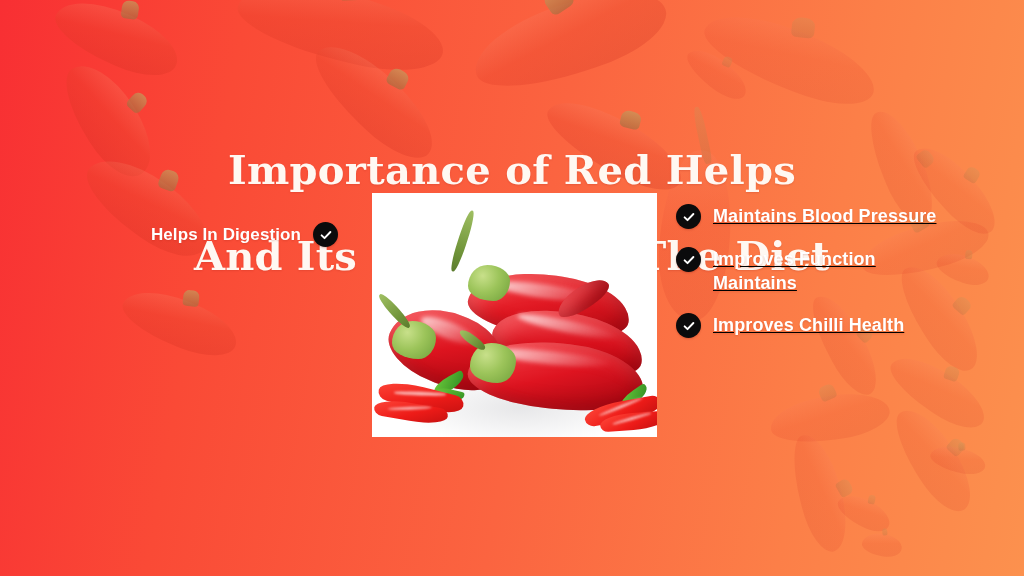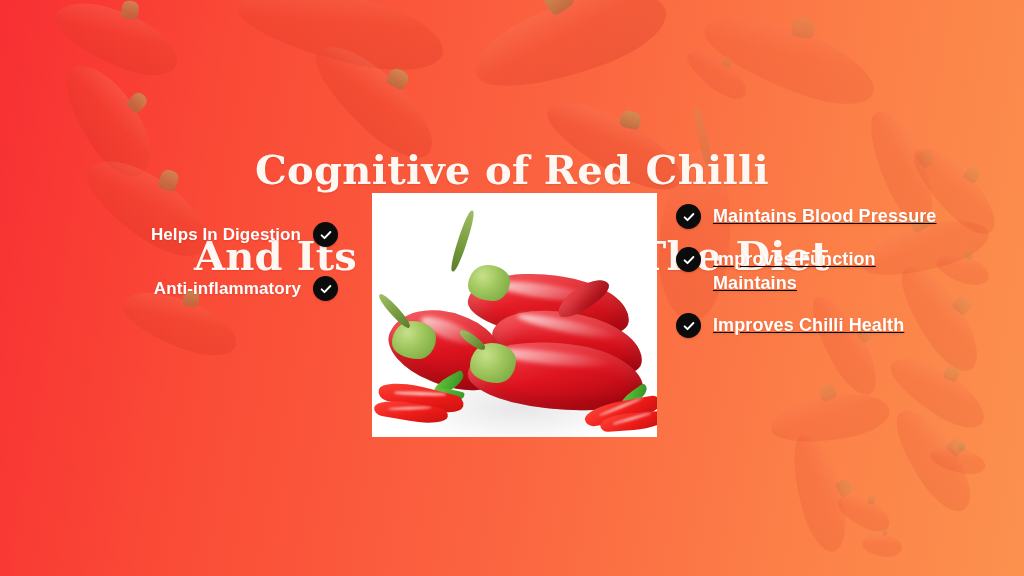--- a/index.html
+++ b/index.html
@@ -303,21 +303,21 @@
       <div class="body"></div>
         <div class="stem"></div>
     </div>
     <div class="chilli c-faint" style="left:682px; top:60px; width:70px; height:28px; transform:rotate(38deg);">
       <div class="body"></div>
         <div class="stem"></div>
     </div>
   </div>
 
   <h1 id="title">
-    <span class="t-line t-line1">Cognitive of Red Chilli</span>
+    <span class="t-line t-line1">Importance of Red Helps</span>
     <span class="t-line t-line2">And Its Benefits In The Diet</span>
   </h1>
 
   <div id="photo-card">
     <div id="photo-inner">
 
       <div class="pep" style="left:96px; top:82px; width:162px; height:62px; transform:rotate(8deg);">
         <div class="pbody" style="background:linear-gradient(160deg,#FF4E52 0%,#E01822 48%,#A8060F 100%);"></div>
         <div class="gloss" style="left:16%; top:16%; width:62%; height:22%;"></div>
       </div>
@@ -374,28 +374,20 @@
 
     <div class="row">
       <span class="label">Helps In Digestion</span>
       <span class="badge">
         <svg width="14" height="14" viewBox="0 0 16 16" aria-hidden="true">
           <path d="M3 8.4 L6.3 11.6 L13 4.6" fill="none" stroke="#FFFFFF" stroke-width="2.2" stroke-linecap="round" stroke-linejoin="round"></path>
         </svg>
       </span>
     </div>
 
-    <div class="row">
-      <span class="label">Anti-inflammatory</span>
-      <span class="badge">
-        <svg width="14" height="14" viewBox="0 0 16 16" aria-hidden="true">
-          <path d="M3 8.4 L6.3 11.6 L13 4.6" fill="none" stroke="#FFFFFF" stroke-width="2.2" stroke-linecap="round" stroke-linejoin="round"></path>
-        </svg>
-      </span>
-    </div>
 
   </div>
 
   <div class="list" id="list-right">
 
     <div class="row">
       <span class="badge">
         <svg width="14" height="14" viewBox="0 0 16 16" aria-hidden="true">
           <path d="M3 8.4 L6.3 11.6 L13 4.6" fill="none" stroke="#FFFFFF" stroke-width="2.2" stroke-linecap="round" stroke-linejoin="round"></path>
         </svg>

